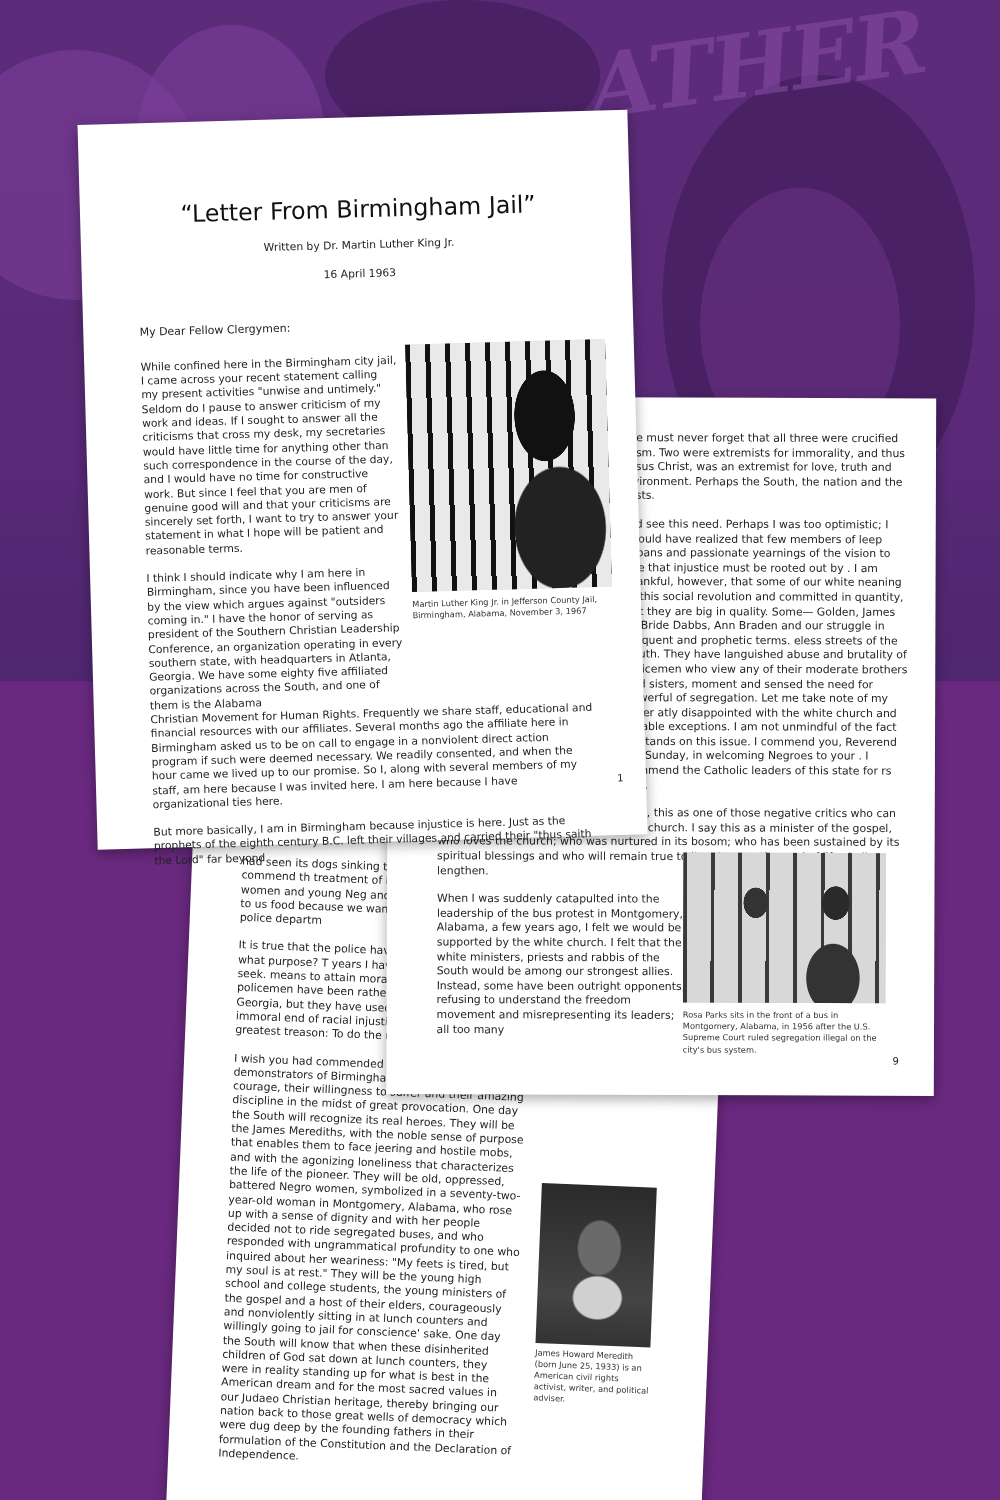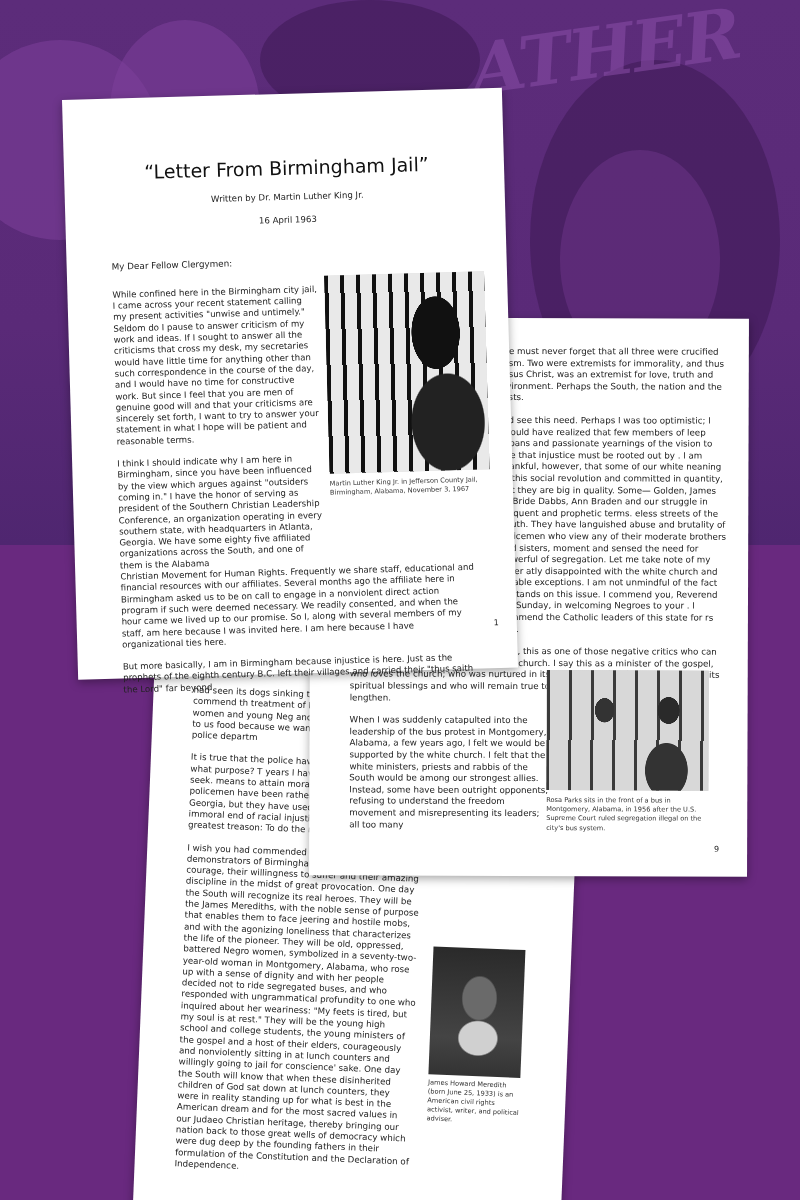--- a/index.html
+++ b/index.html
@@ -47,21 +47,21 @@
      #ddd; }
   .p1 .caption { font-size: 6.6px; line-height: 9px; margin-top: 6px; color: #333; }
   .p1 p { margin-bottom: 11px; }
   .p1 .narrow { width: 205px; }
   .p1 .pagenum { position: absolute; right: 18px; bottom: 40px; font-size: 8px; }
 
   
   .p9 { left: 310px; top: 318px; width: 438px; height: 558px; transform: rotate(0.2deg); z-index: 2; padding: 28px 20px 0 40px; overflow: hidden; }
   .p9 .text { font-size: 8.7px; line-height: 11.6px; }
   .p9 p { margin-bottom: 11px; }
-  .p9 .fig { position: absolute; left: 237px; top: 352px; width: 162px; }
+  .p9 .fig { position: absolute; left: 237px; top: 364px; width: 162px; }
   .p9 .fig .photo { width: 162px; height: 120px; background:
      radial-gradient(ellipse 16px 20px at 58px 40px, #333 60%, transparent 62%),
      radial-gradient(ellipse 18px 22px at 122px 40px, #2a2a2a 60%, transparent 62%),
      radial-gradient(ellipse 35px 45px at 120px 100px, #333 60%, transparent 62%),
      repeating-linear-gradient(90deg, #3a3a3a 0 3px, #d8d8d8 3px 22px),
      #ccc; }
   .p9 .caption { font-size: 6.6px; line-height: 9.2px; margin-top: 6px; color: #333; }
   .p9 .col { width: 200px; }
   .p9 .pagenum { position: absolute; right: 28px; bottom: 22px; font-size: 8px; }
 

